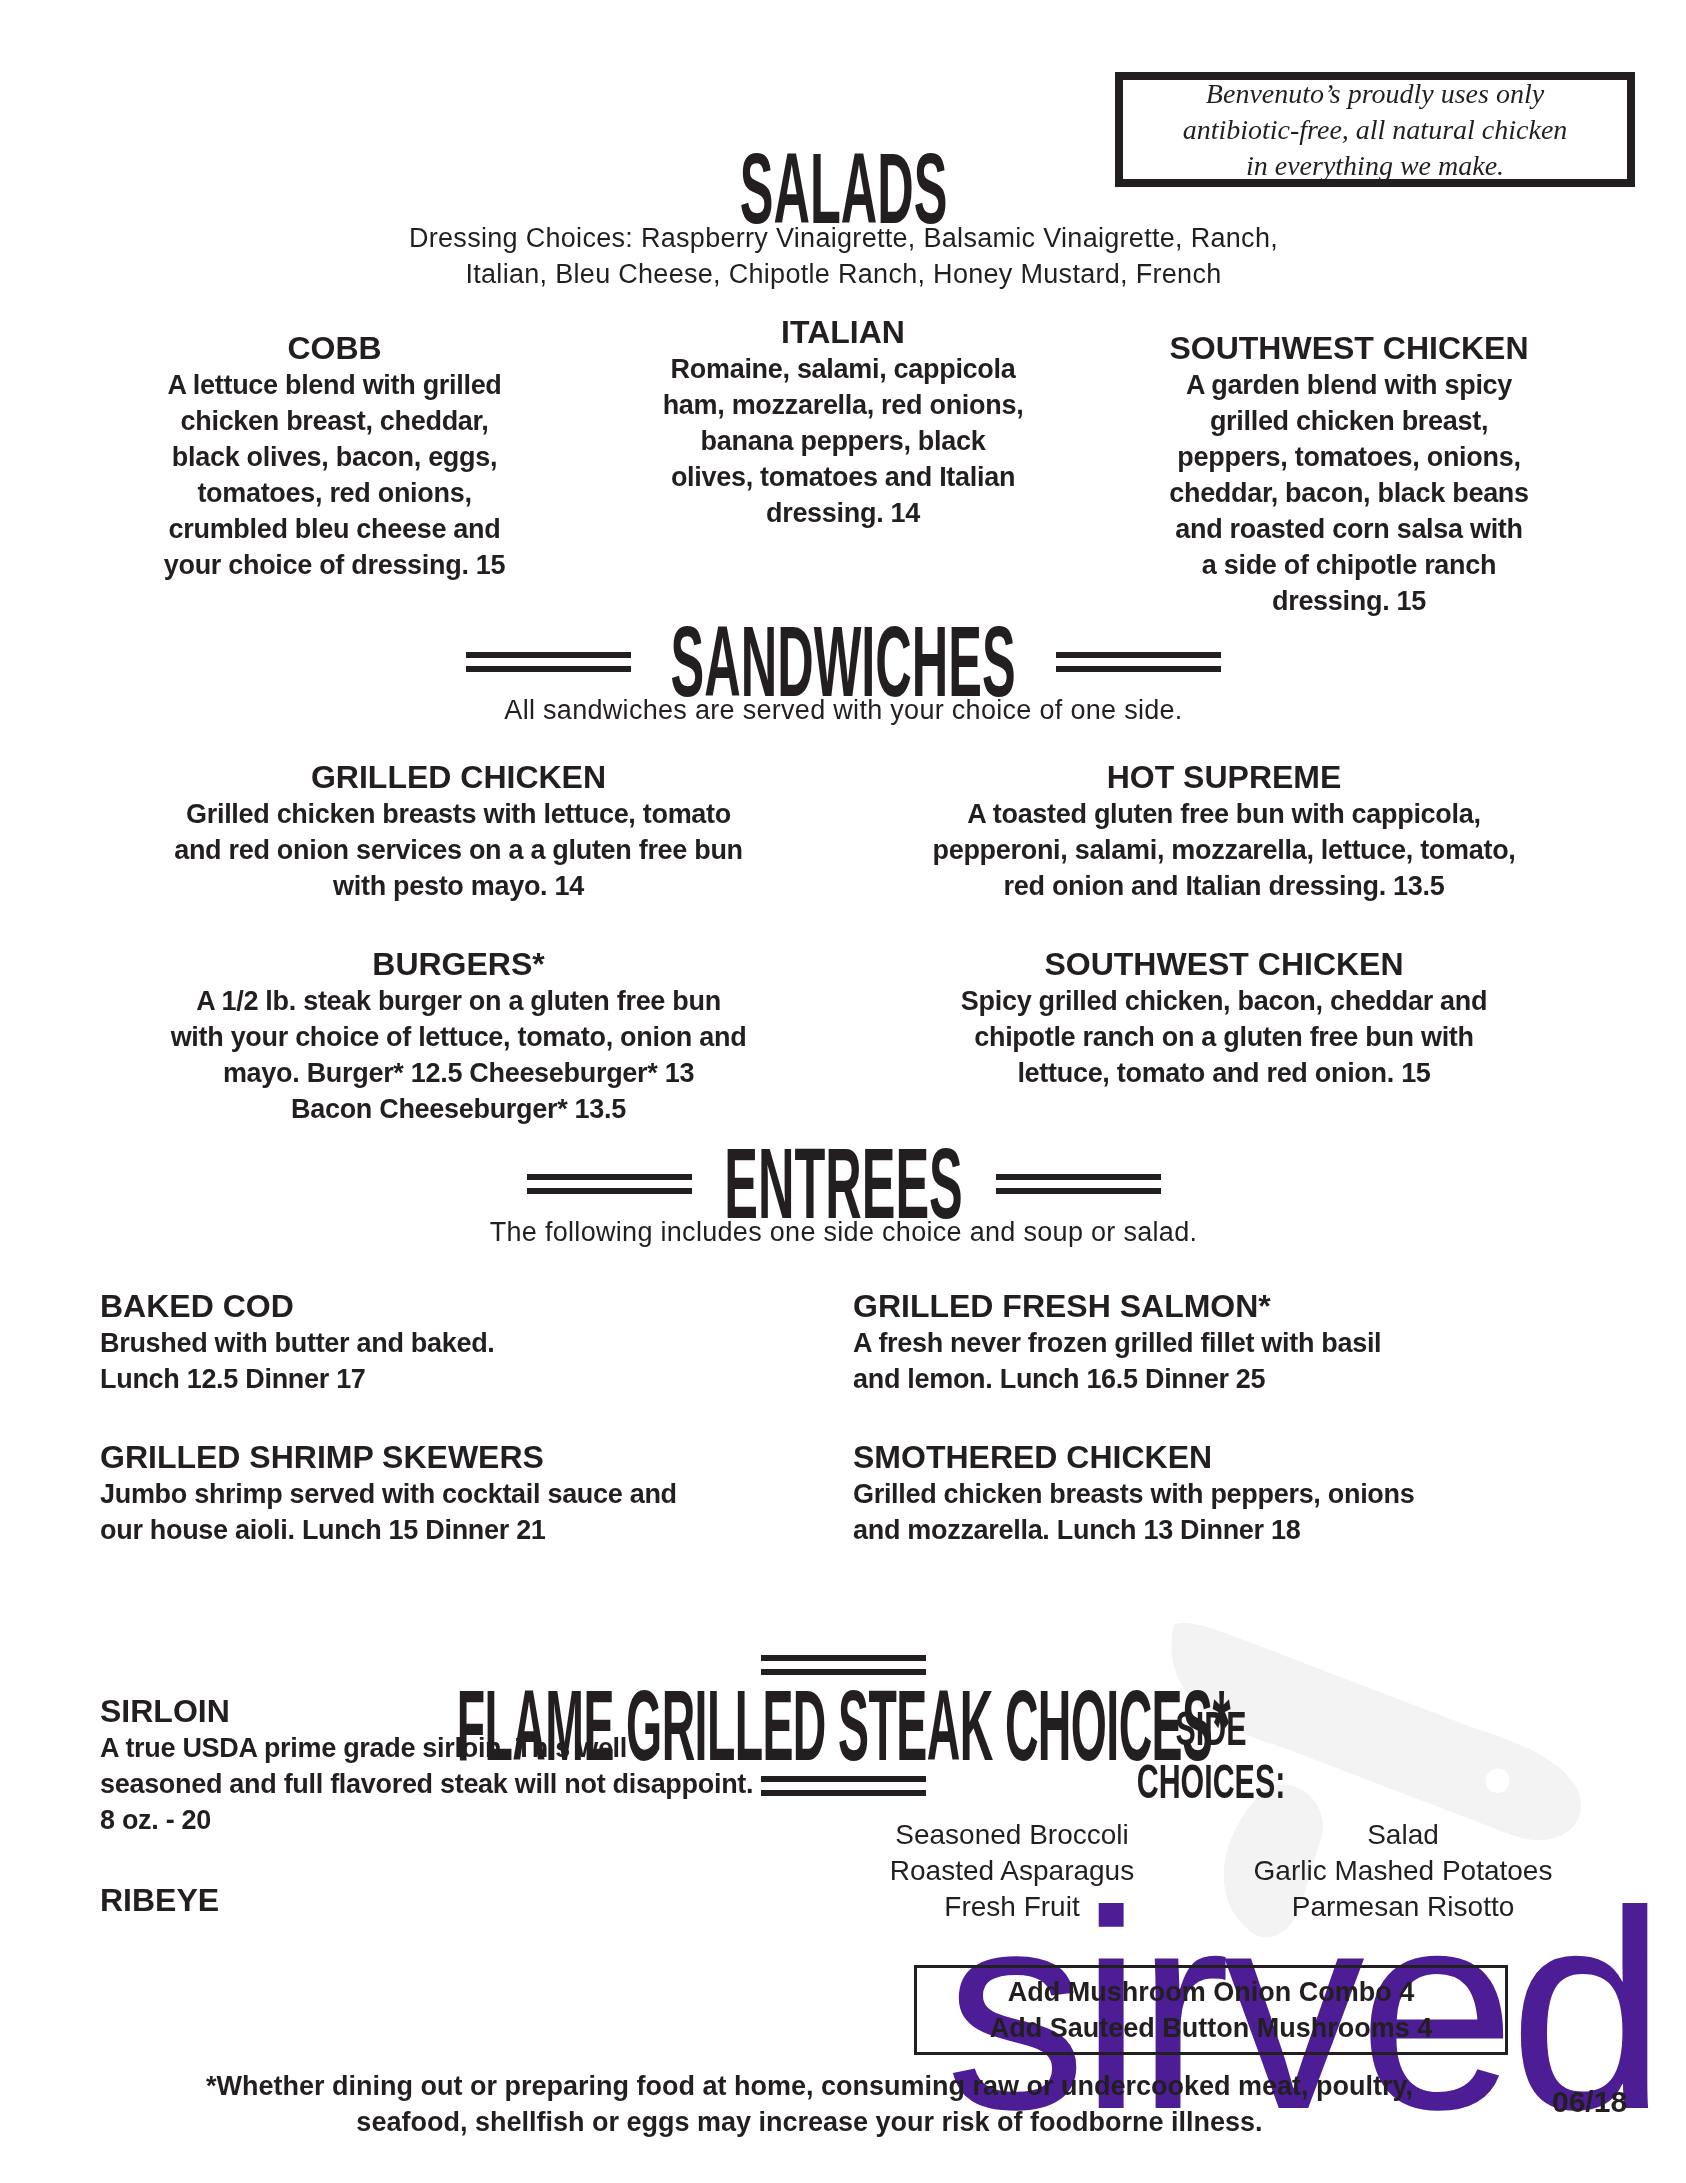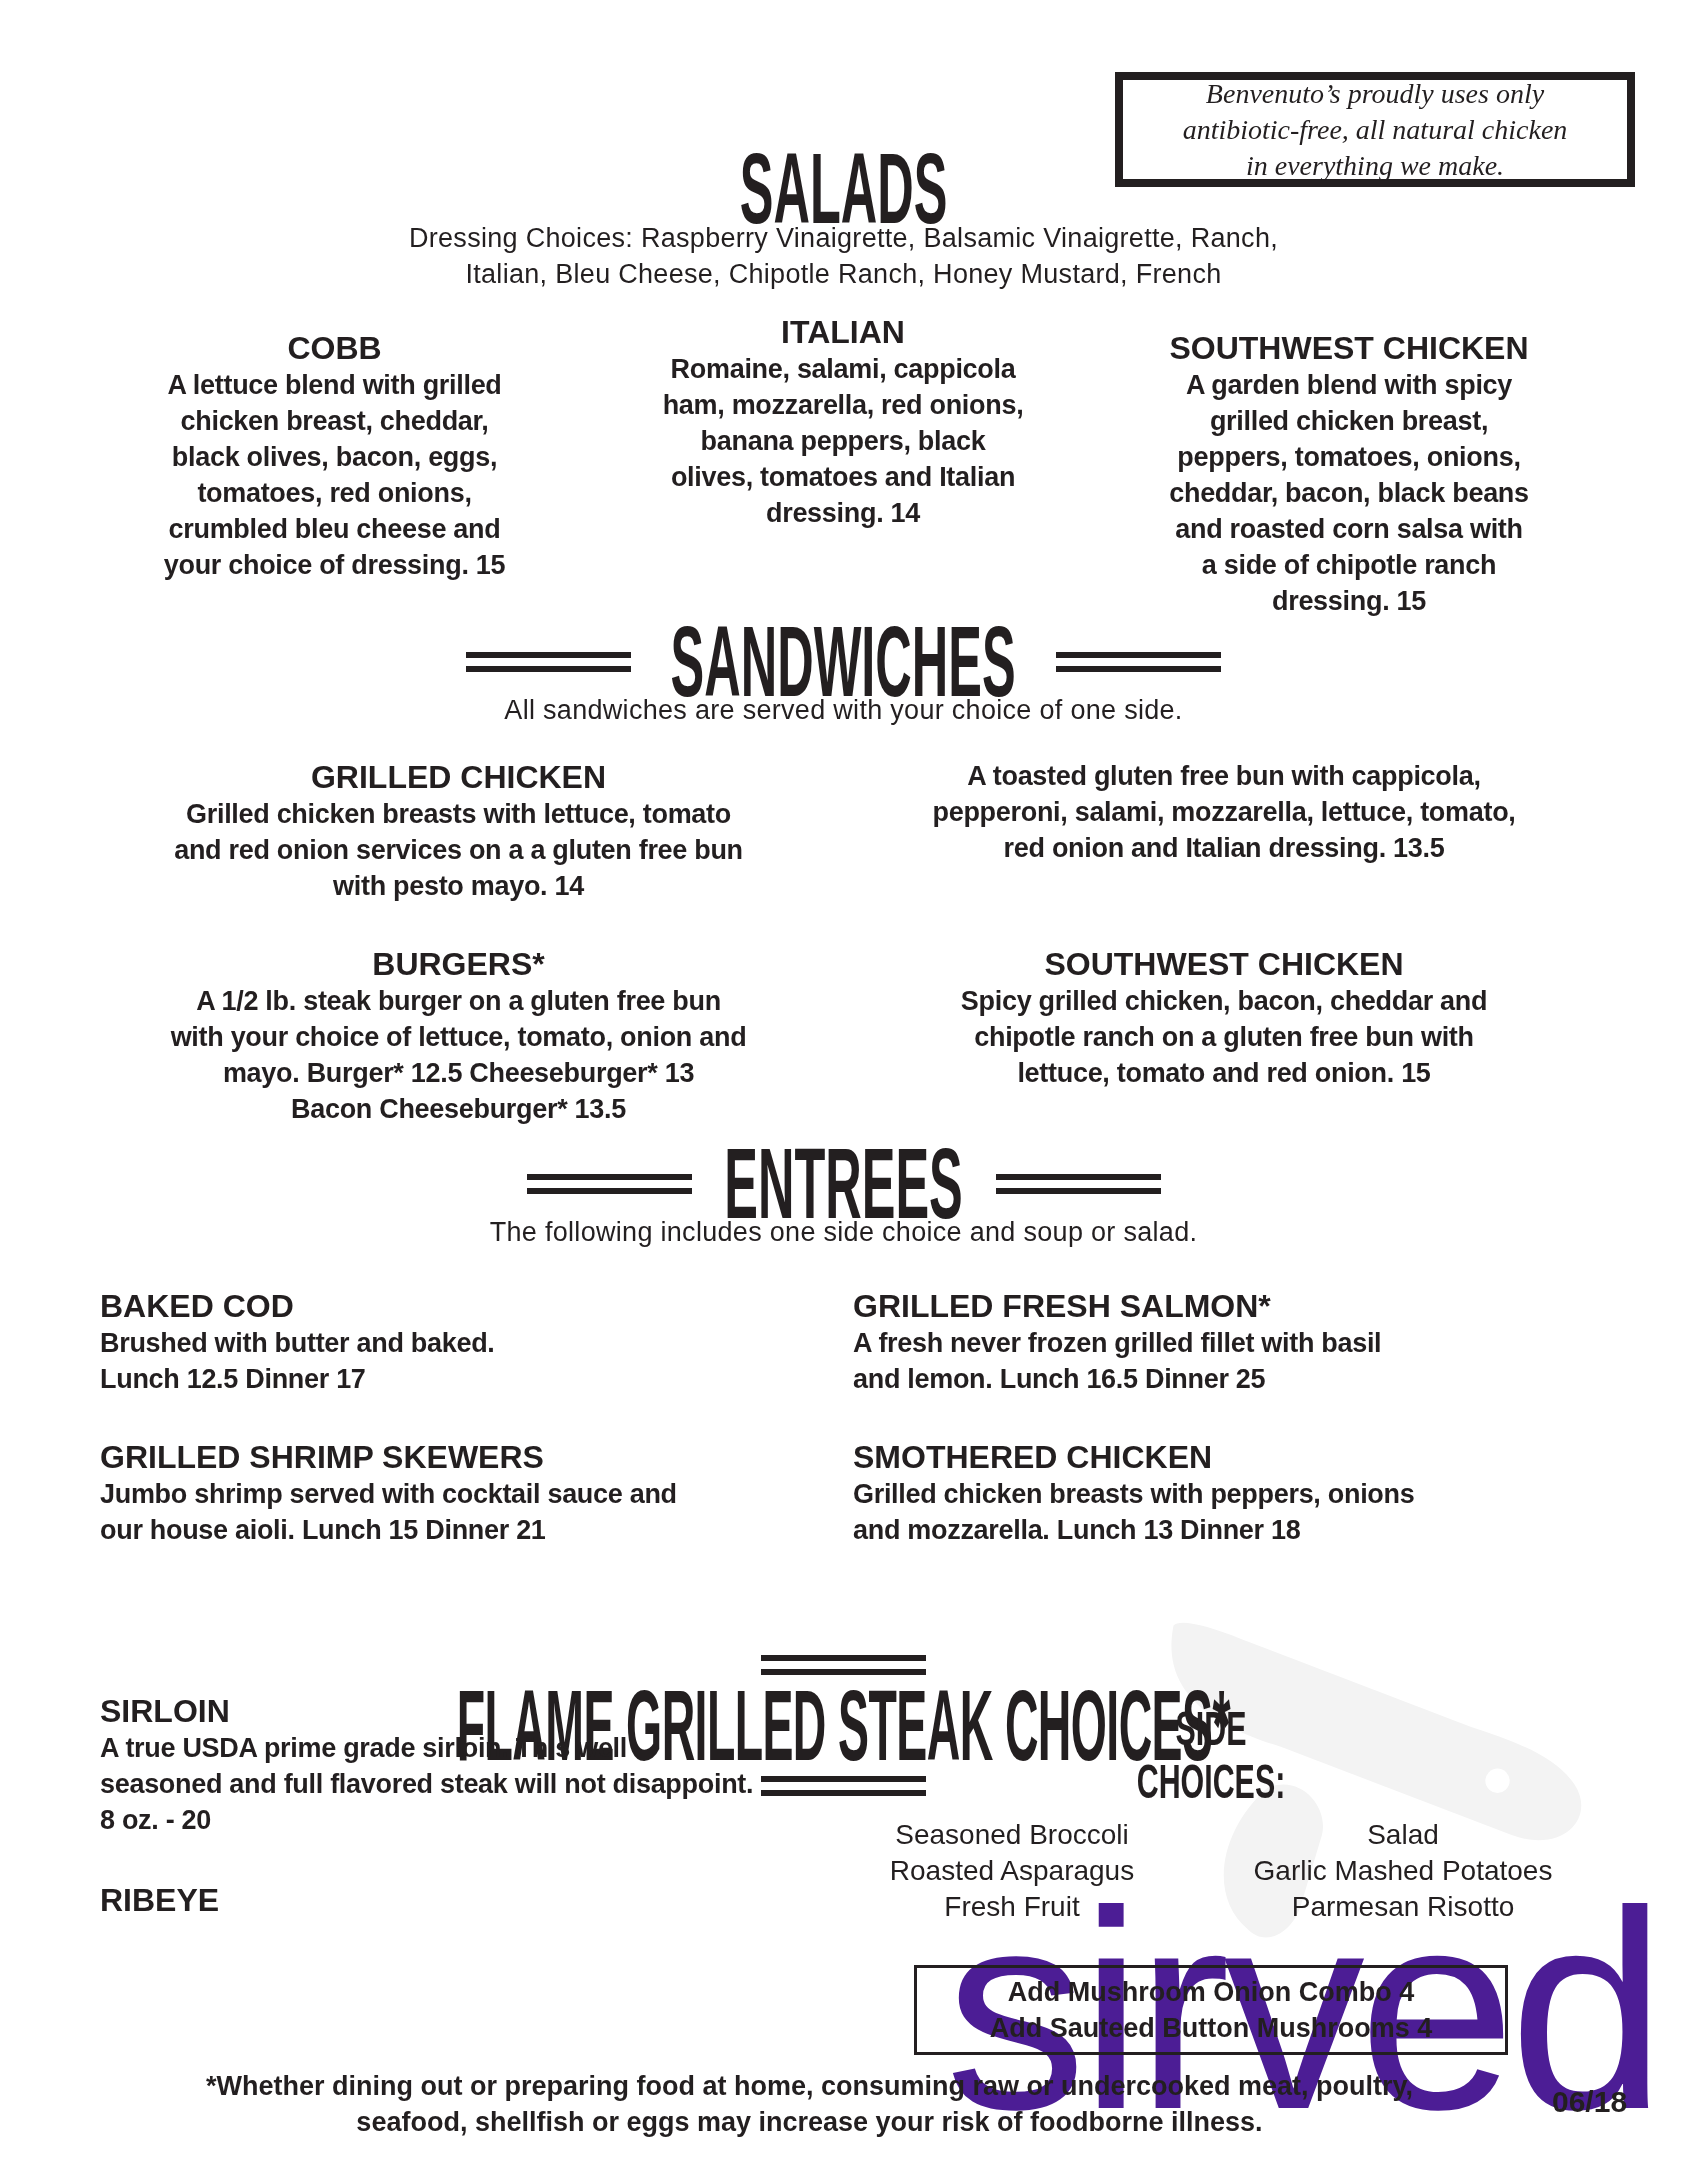--- a/index.html
+++ b/index.html
@@ -103,20 +103,21 @@
 </div>
 <div class="sub" style="top:695px;">All sandwiches are served with your choice of one side.</div>
 
 <div class="abs center" style="left:121px; top:746px; width:675px;">
   <div class="item-title">GRILLED CHICKEN</div>
   <div class="item-desc">Grilled chicken breasts with lettuce, tomato
 and red onion services on a a gluten free bun
 with pesto mayo. 14</div>
 </div>
 <div class="abs center" style="left:870px; top:746px; width:708px;">
+  <div class="item-title">HOT SUPREME</div>
   <div class="item-desc">A toasted gluten free bun with cappicola,
 pepperoni, salami, mozzarella, lettuce, tomato,
 red onion and Italian dressing. 13.5</div>
 </div>
 <div class="abs center" style="left:121px; top:933px; width:675px;">
   <div class="item-title">BURGERS*</div>
   <div class="item-desc">A 1/2 lb. steak burger on a gluten free bun
 with your choice of lettuce, tomato, onion and
 mayo. Burger* 12.5    Cheeseburger* 13
 Bacon Cheeseburger* 13.5</div>

